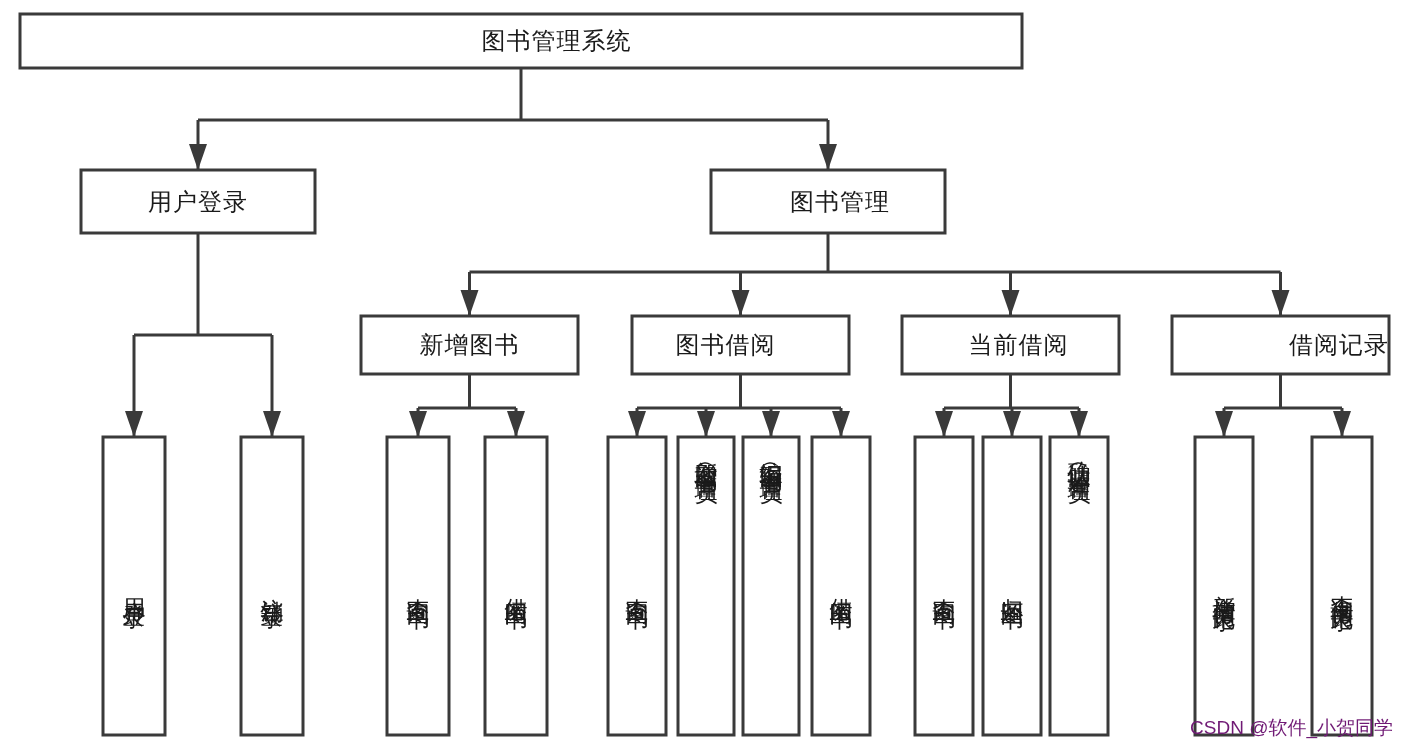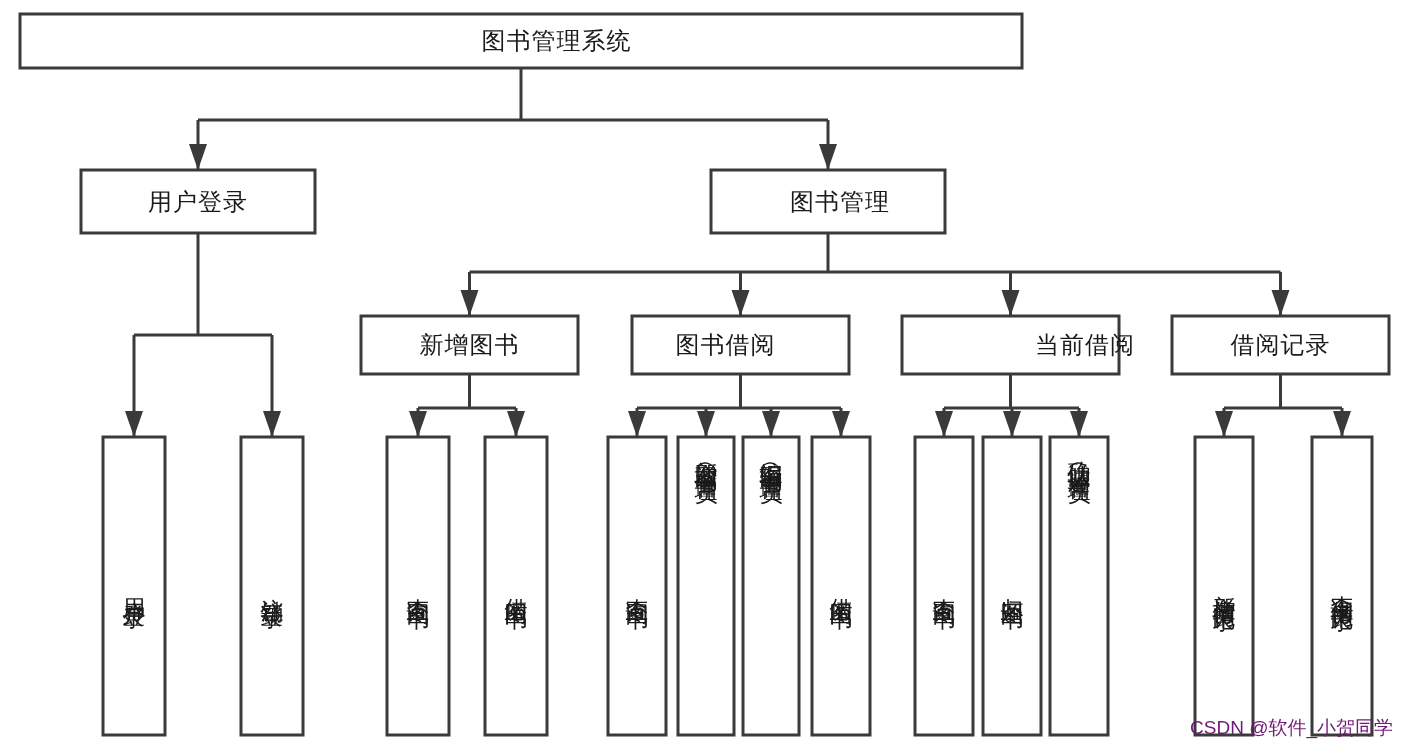--- a/index.html
+++ b/index.html
@@ -179,24 +179,24 @@
       </div>
       <div class="hlabel-wrap" style="left: 711px; top: 170px; width: 258px; height: 63px;">
         <span class="hlabel-text">图书管理</span>
       </div>
       <div class="hlabel-wrap" style="left: 361px; top: 316px; width: 217px; height: 58px;">
         <span class="hlabel-text">新增图书</span>
       </div>
       <div class="hlabel-wrap" style="left: 632px; top: 316px; width: 187px; height: 58px; text-align: right;">
         <span class="hlabel-text">图书借阅</span>
       </div>
-      <div class="hlabel-wrap" style="left: 902px; top: 316px; width: 233px; height: 58px; justify-content: flex-end;">
+      <div class="hlabel-wrap" style="left: 902px; top: 316px; width: 233px; height: 58px;">
         <span class="hlabel-text">当前借阅</span>
       </div>
-      <div class="hlabel-wrap" style="left: 1172px; top: 316px; width: 217px; height: 58px;">
+      <div class="hlabel-wrap" style="left: 1172px; top: 316px; width: 217px; height: 58px; justify-content: flex-end;">
         <span class="hlabel-text">借阅记录</span>
       </div>
       <div class="vlabel-wrap" style="left: 103px; top: 443px; width: 62px; height: 286px; align-items: center;">
         <span class="vlabel-text">用户登录</span>
       </div>
       <div class="vlabel-wrap" style="left: 241px; top: 443px; width: 62px; height: 286px; align-items: center;">
         <span class="vlabel-text">注销登录</span>
       </div>
       <div class="vlabel-wrap" style="left: 387px; top: 443px; width: 62px; height: 286px; align-items: center;">
         <span class="vlabel-text">查询图书</span>

